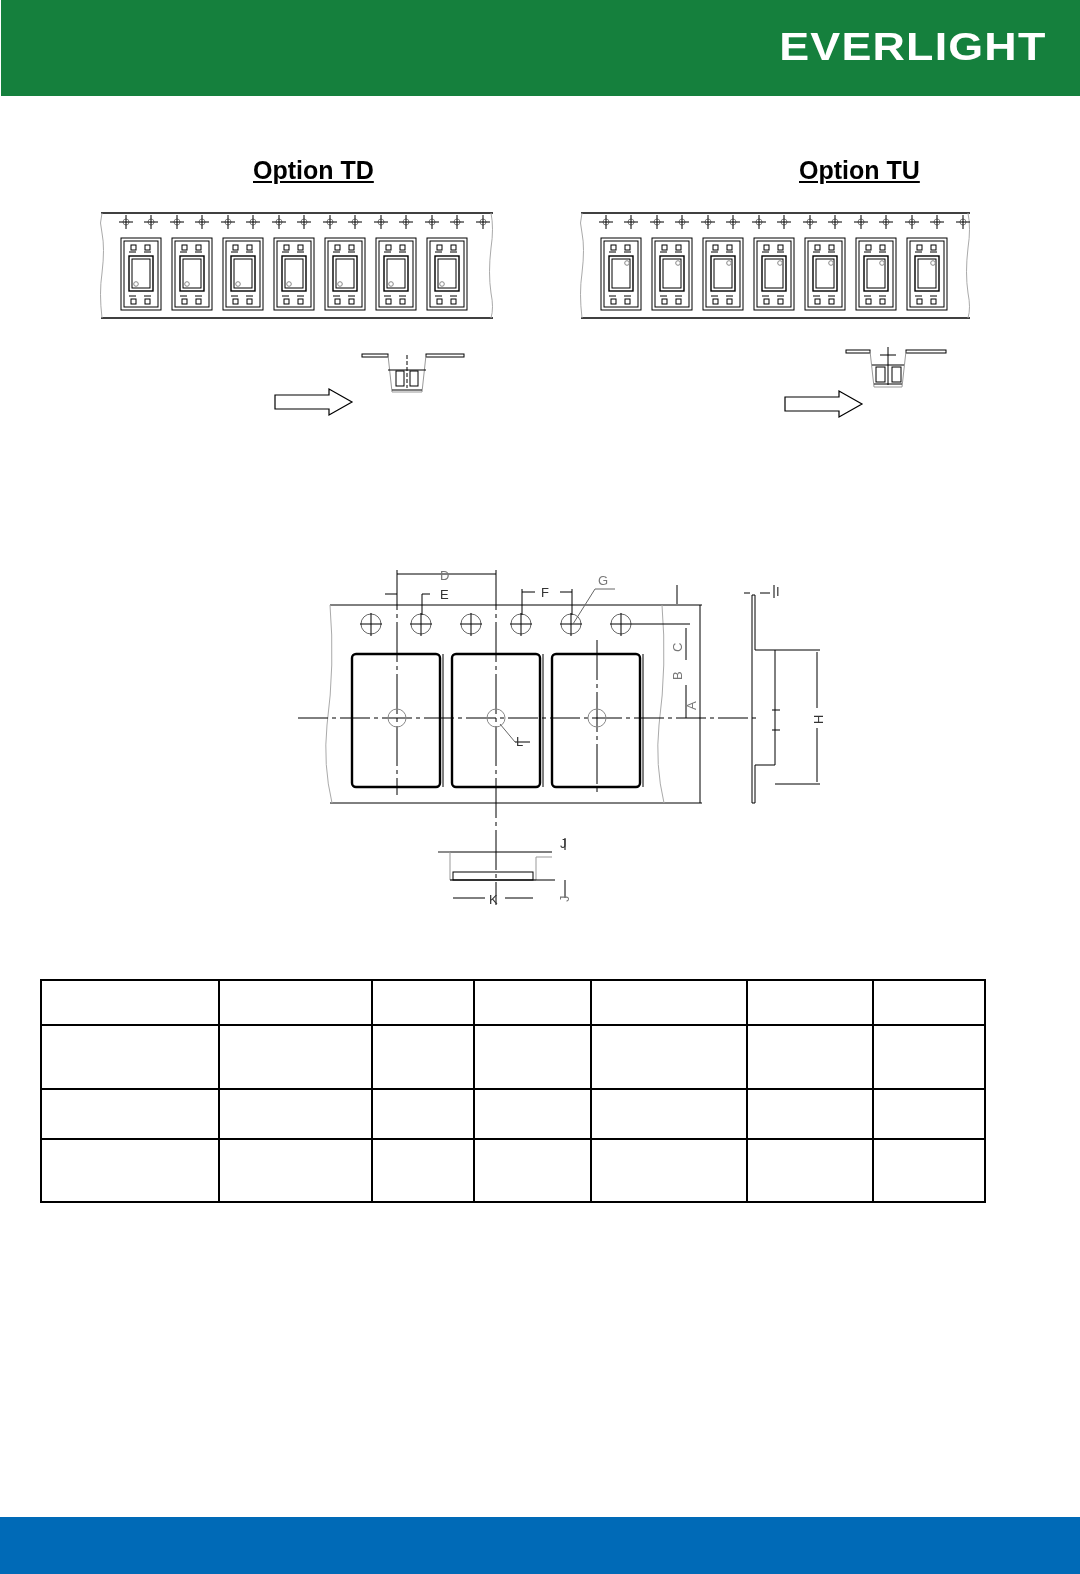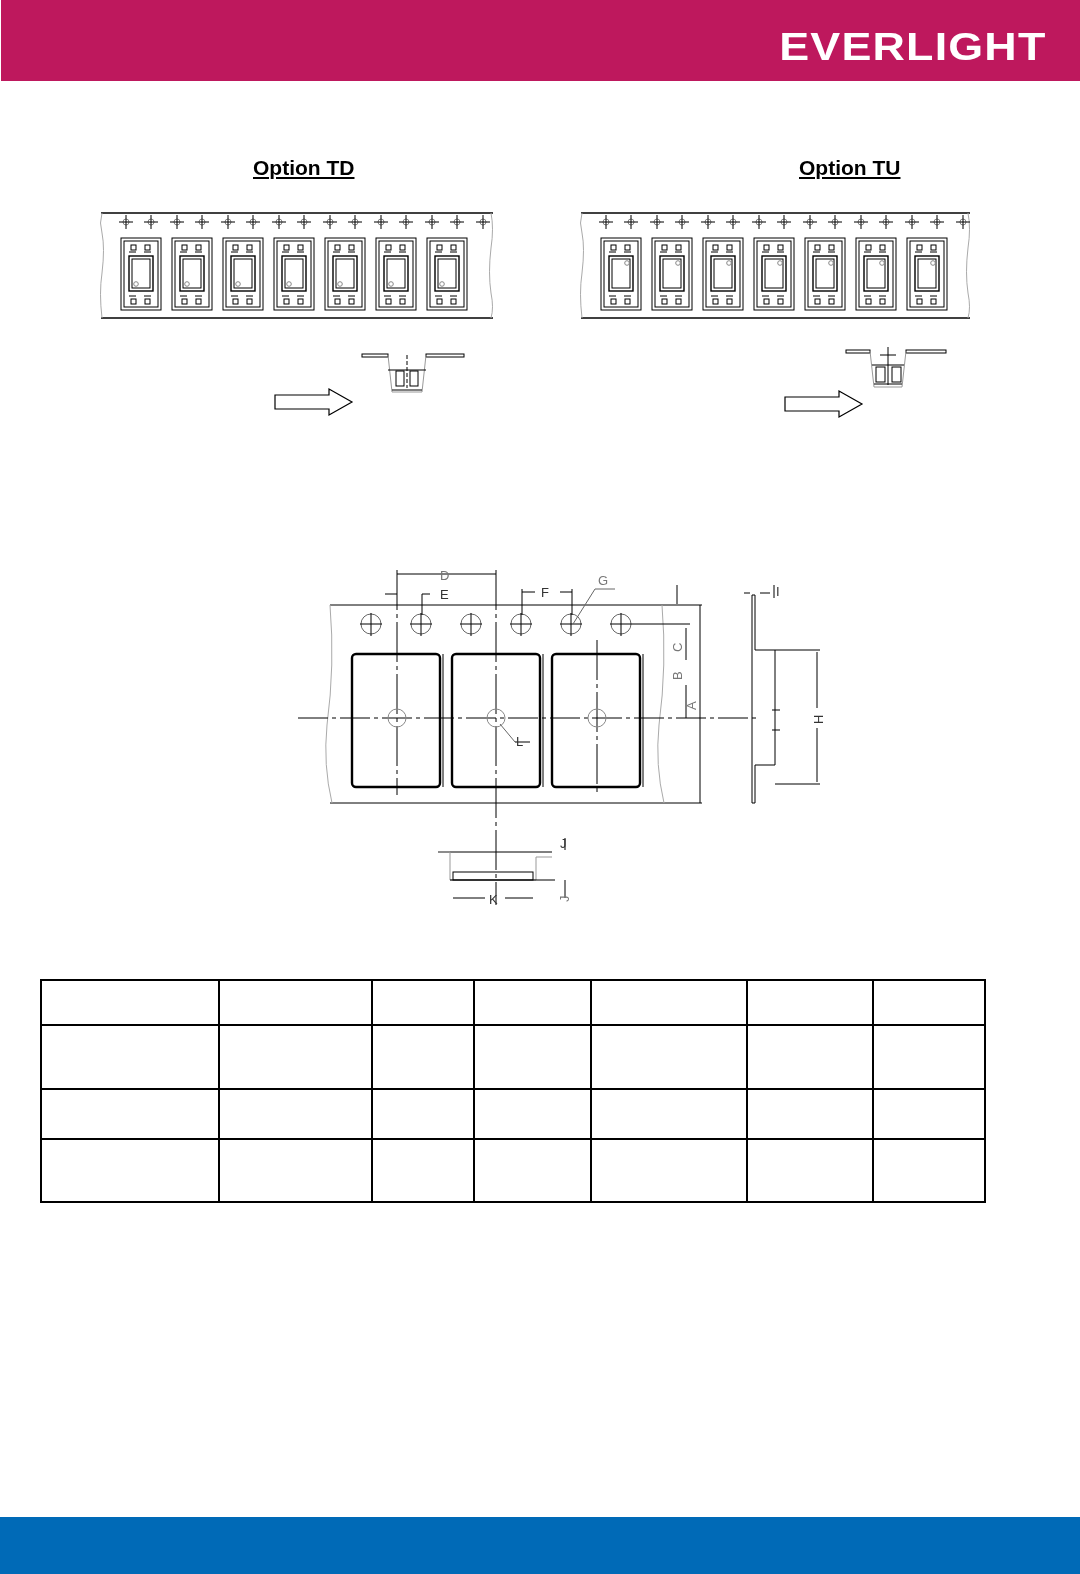--- a/index.html
+++ b/index.html
@@ -1,22 +1,22 @@
 <!DOCTYPE html>
 <html><head>
 <meta charset="utf-8">
 <style>
   html, body { margin: 0; padding: 0; background: #ffffff; }
   body { width: 1080px; height: 1574px; position: relative; overflow: hidden;
          font-family: "Liberation Sans", sans-serif; color: #000; }
-  .header { position: absolute; left: 1px; top: 0; width: 1079px; height: 81px; background: #be185d; }
+  .header { position: absolute; left: 1px; top: 0; width: 1079px; height: 96px; background: #15803d; }
   .logo { position: absolute; right: 34px; top: 26px; color: #fff; font-family: "Liberation Sans", sans-serif;
           font-weight: bold; font-size: 38px; letter-spacing: 1px; transform: scaleX(1.18); transform-origin: right center; }
   .footer { position: absolute; left: 0; top: 1517px; width: 1080px; height: 57px; background: #006ab7; }
-  .option-title { position: absolute; top: 156px; font-weight: bold; font-size: 21px; text-decoration: underline; }
+  .option-title { position: absolute; top: 156px; font-weight: bold; font-size: 25px; text-decoration: underline; }
   svg { position: absolute; overflow: visible; }
   .dim { font-family: "Liberation Sans", sans-serif; font-size: 13px; fill: #777; }
   table.spec { position: absolute; left: 40px; top: 979px; width: 946px; border-collapse: collapse; }
   table.spec td { border: 2px solid #000; padding: 0; }
 </style>
 </head>
 <body>
 
 <div class="header">
   <div class="logo">EVERLIGHT</div>

